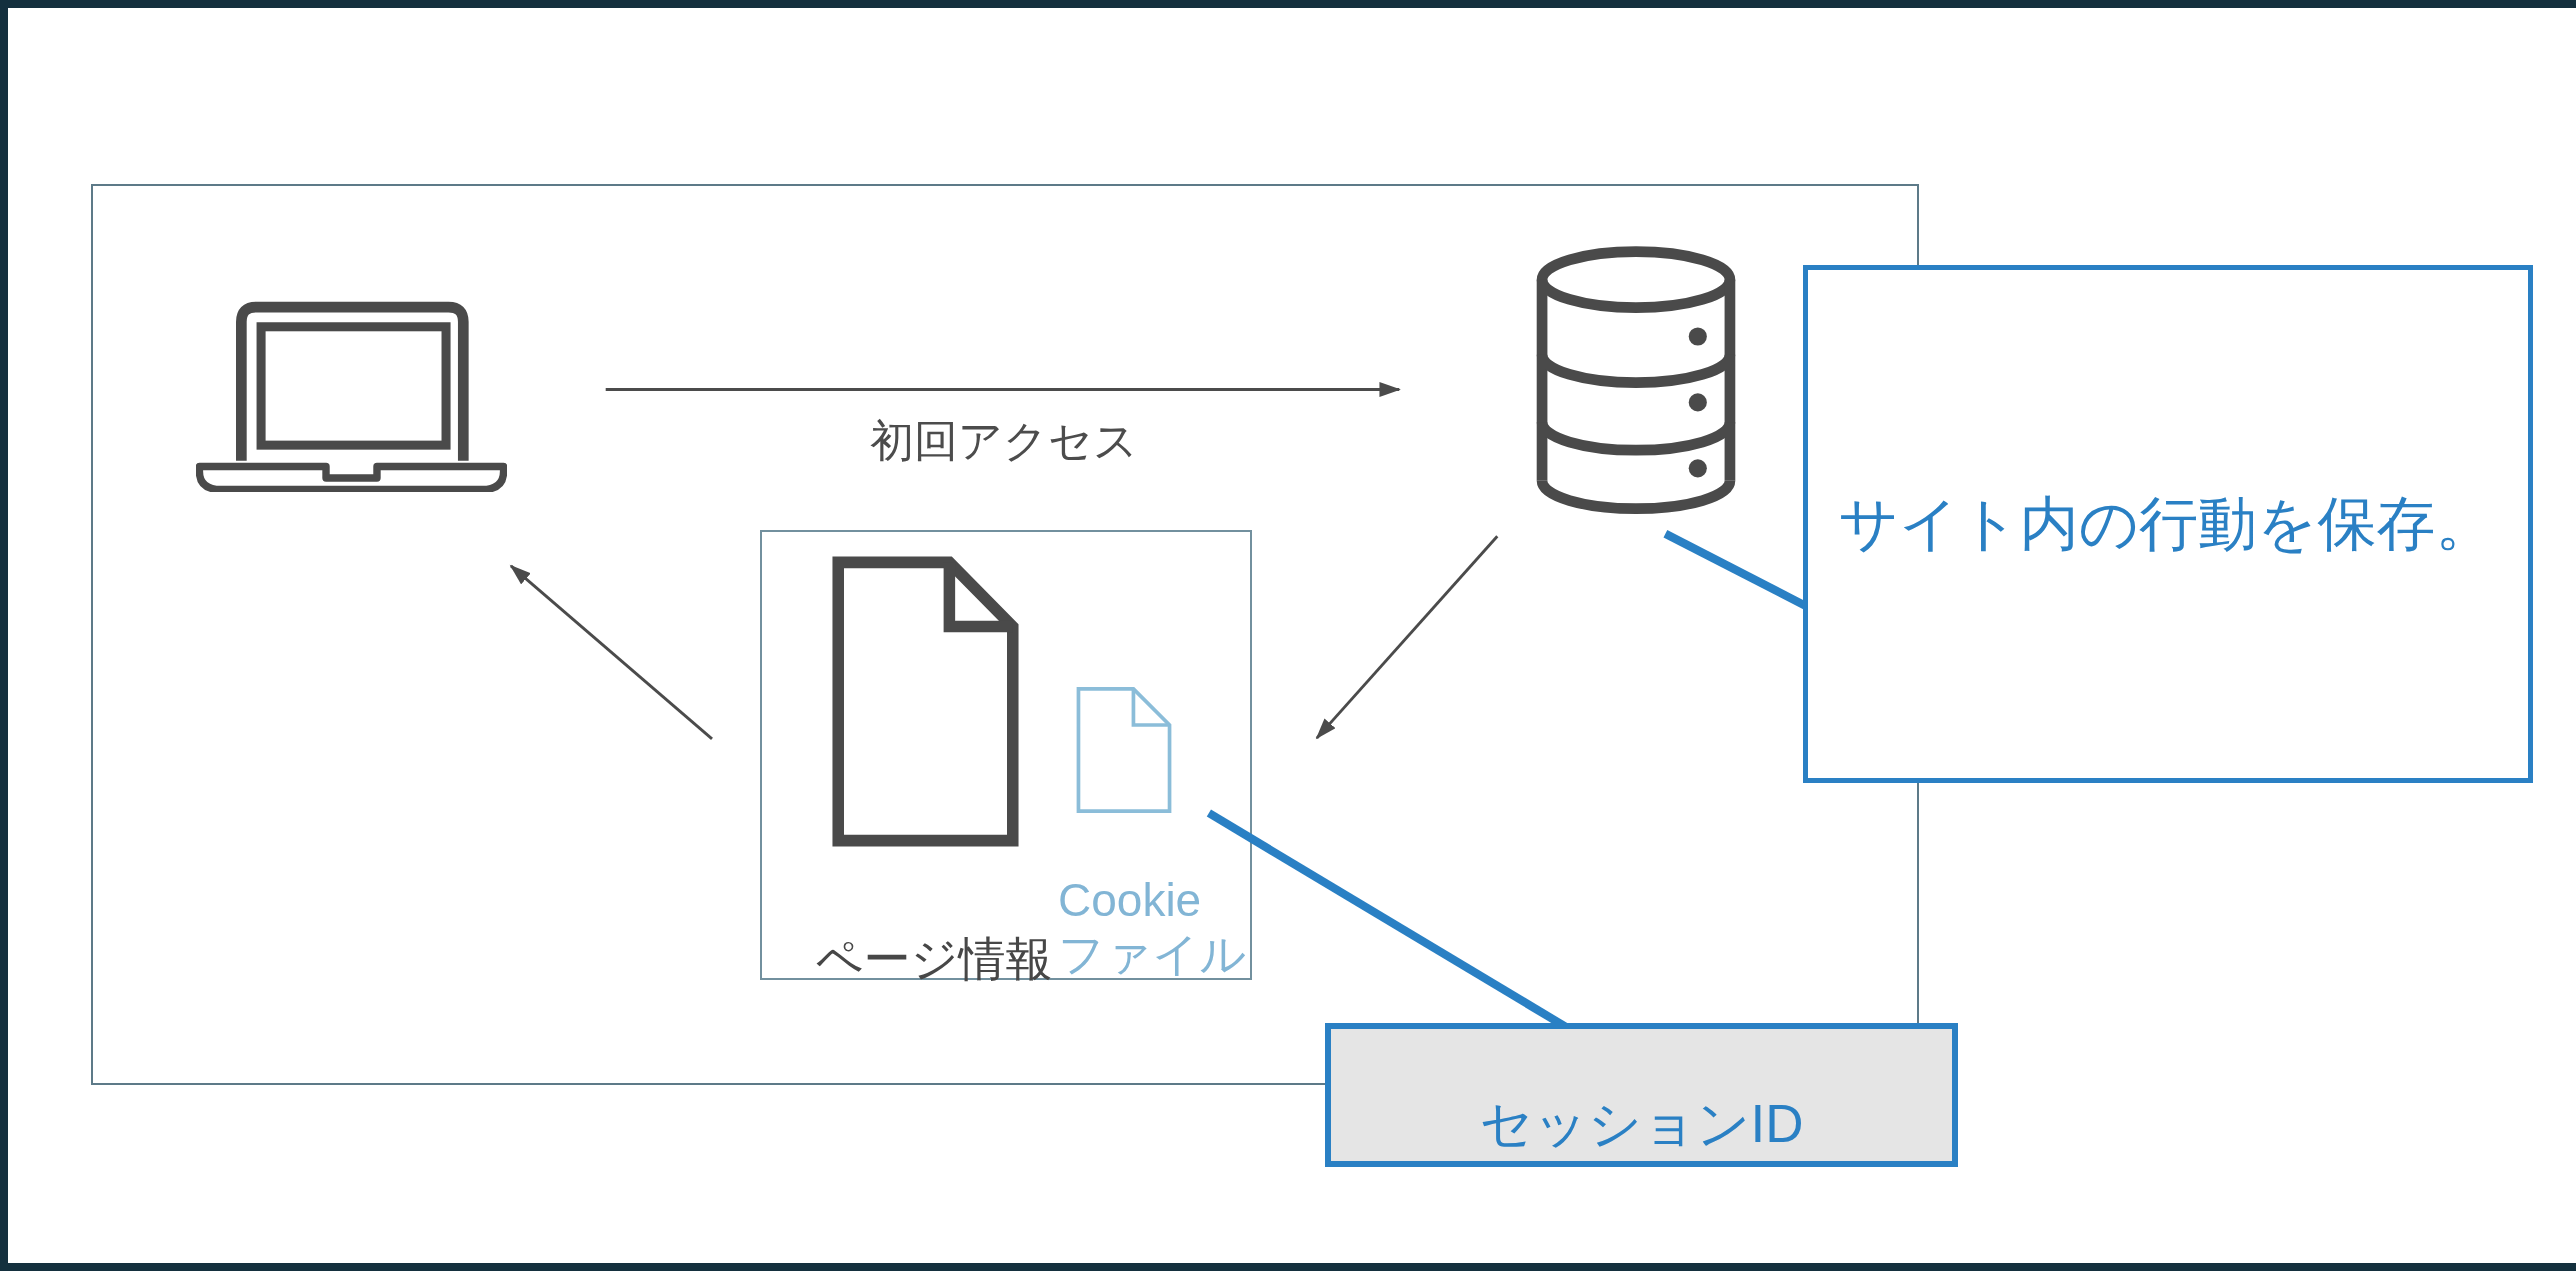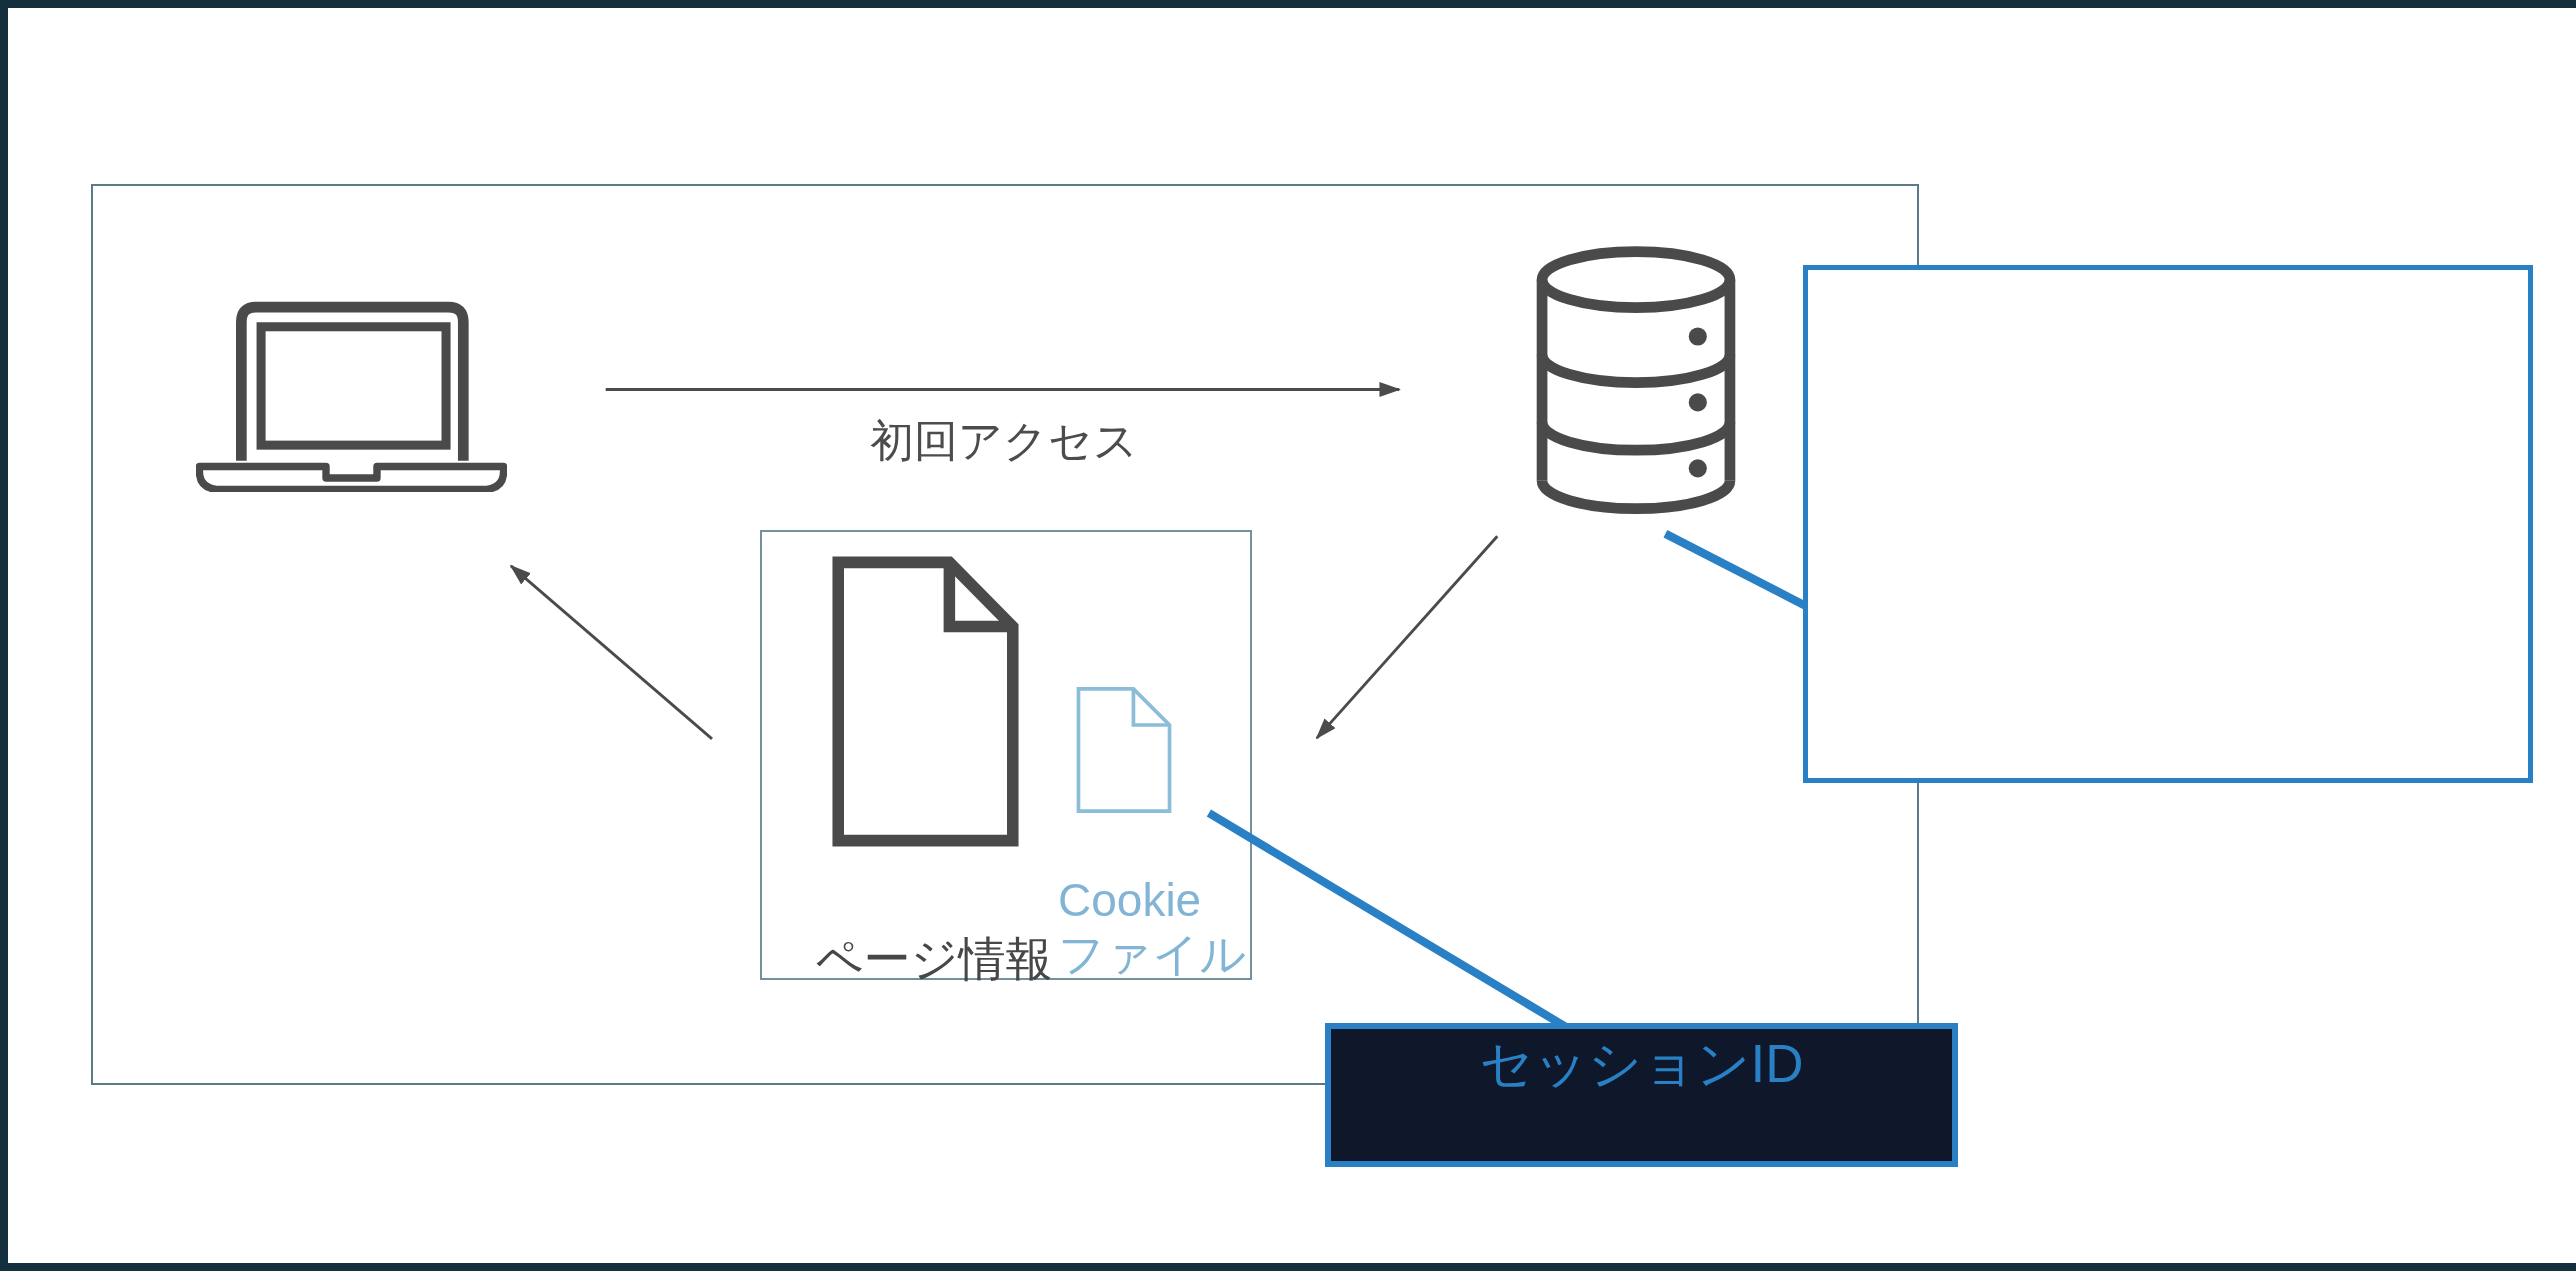--- a/index.html
+++ b/index.html
@@ -33,22 +33,22 @@
     position:absolute;left:1795px;top:257px;width:689px;height:508px;
     border:5.8px solid #2a80c4;background:#ffffff;z-index:3;
     display:flex;flex-direction:column;justify-content:center;
     padding-left:30.5px;box-sizing:content-box;
   }
   .callout-line{
     font-size:59px;line-height:82px;color:#2a80c4;white-space:nowrap;
   }
   .session-box{
     position:absolute;left:1317px;top:1015px;width:621px;height:132px;
-    border:6.6px solid #2a80c4;background:#0f172a;z-index:3;
-    display:flex;align-items:flex-start;justify-content:center;
+    border:6.6px solid #2a80c4;background:#e5e5e5;z-index:3;
+    display:flex;align-items:flex-end;justify-content:center;
   }
   .session-label{font-size:53px;color:#2a80c4;white-space:nowrap;}
   svg{display:block;}
 </style>
 </head>
 <body>
 
 <div class="stage">
 
   <div class="inner-frame"></div>
@@ -104,20 +104,21 @@
   <div class="label first-access-label">初回アクセス</div>
 
   <div class="label page-info-label">ページ情報</div>
 
   <div class="label cookie-file-label">
     <div>Cookie</div>
     <div>ファイル</div>
   </div>
 
   <div class="callout-box">
+    <div class="callout-line">サイト内の行動を保存。</div>
   </div>
 
   <div class="session-box">
     <div class="session-label">セッションID</div>
   </div>
 
 </div>
 
 
 </body></html>

